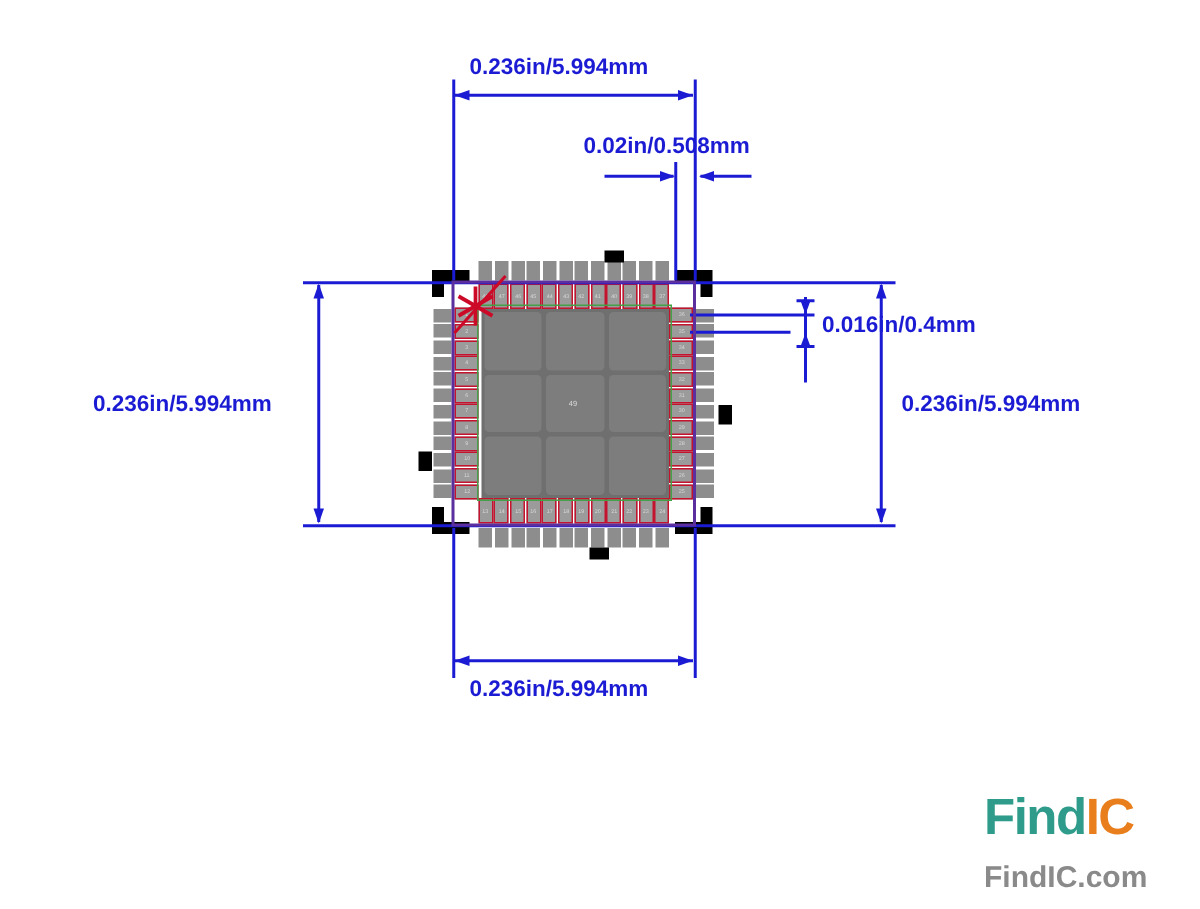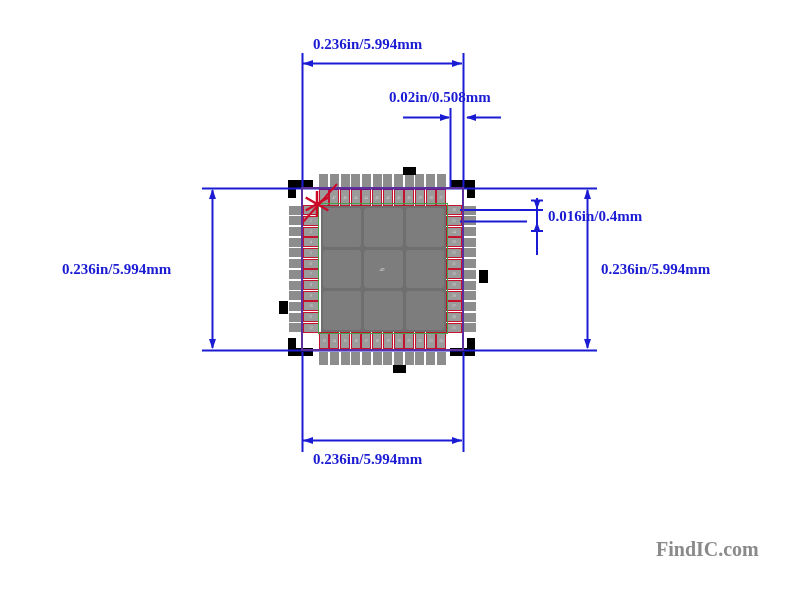--- a/index.html
+++ b/index.html
@@ -1,18 +1,18 @@
 <!DOCTYPE html>
 <html style="--blue: #1b1bd4; --purple: #5b2f9e; --green: #44a049; --red_marker: #cc0a28; --pad_outline: #c3132f; --pad_fill: #9b9b9b; --stub_gray: #8d8d8d; --center_base: #6f6f6f; --center_cell: #7d7d7d; --logo_teal: #2e9b8b; --logo_orange: #e97e1c; --logo_gray: #8a8a8a;"><head>
 <meta charset="utf-8">
 <style>
   html,body{margin:0;padding:0;background:#fff;}
   #canvas{
     position:relative;width:800px;height:606px;background:#fff;overflow:hidden;
-    font-family:Liberation Serif, serif;
+    font-family:Liberation Sans, sans-serif;
   }
   .abs{position:absolute;}
   .dim-label{
     position:absolute;color:var(--blue);font-size:15px;font-weight:bold;
     white-space:nowrap;letter-spacing:0px;line-height:15px;
   }
   #svg-overlay{position:absolute;left:0;top:0;pointer-events:none;}
   .blue-line{stroke:var(--blue);stroke-width:2;fill:none;}
   .blue-fill{fill:var(--blue);stroke:none;}
   .purple-line{stroke:var(--purple);stroke-width:2;fill:none;}
@@ -322,16 +322,17 @@
   </svg>
 
   <div class="dim-label" style="left:313px;top:37px;">0.236in/5.994mm</div>
   <div class="dim-label" style="left:389px;top:90px;">0.02in/0.508mm</div>
   <div class="dim-label" style="left:62px;top:262px;">0.236in/5.994mm</div>
   <div class="dim-label" style="left:548px;top:209px;">0.016in/0.4mm</div>
   <div class="dim-label" style="left:601px;top:262px;">0.236in/5.994mm</div>
   <div class="dim-label" style="left:313px;top:452px;">0.236in/5.994mm</div>
 
   <div id="logo">
+    <div id="logo-main"><span id="logo-find">Find</span><span id="logo-ic">IC</span></div>
     <div id="logo-domain">FindIC.com</div>
   </div>
 
 </div>
 
 </body></html>

